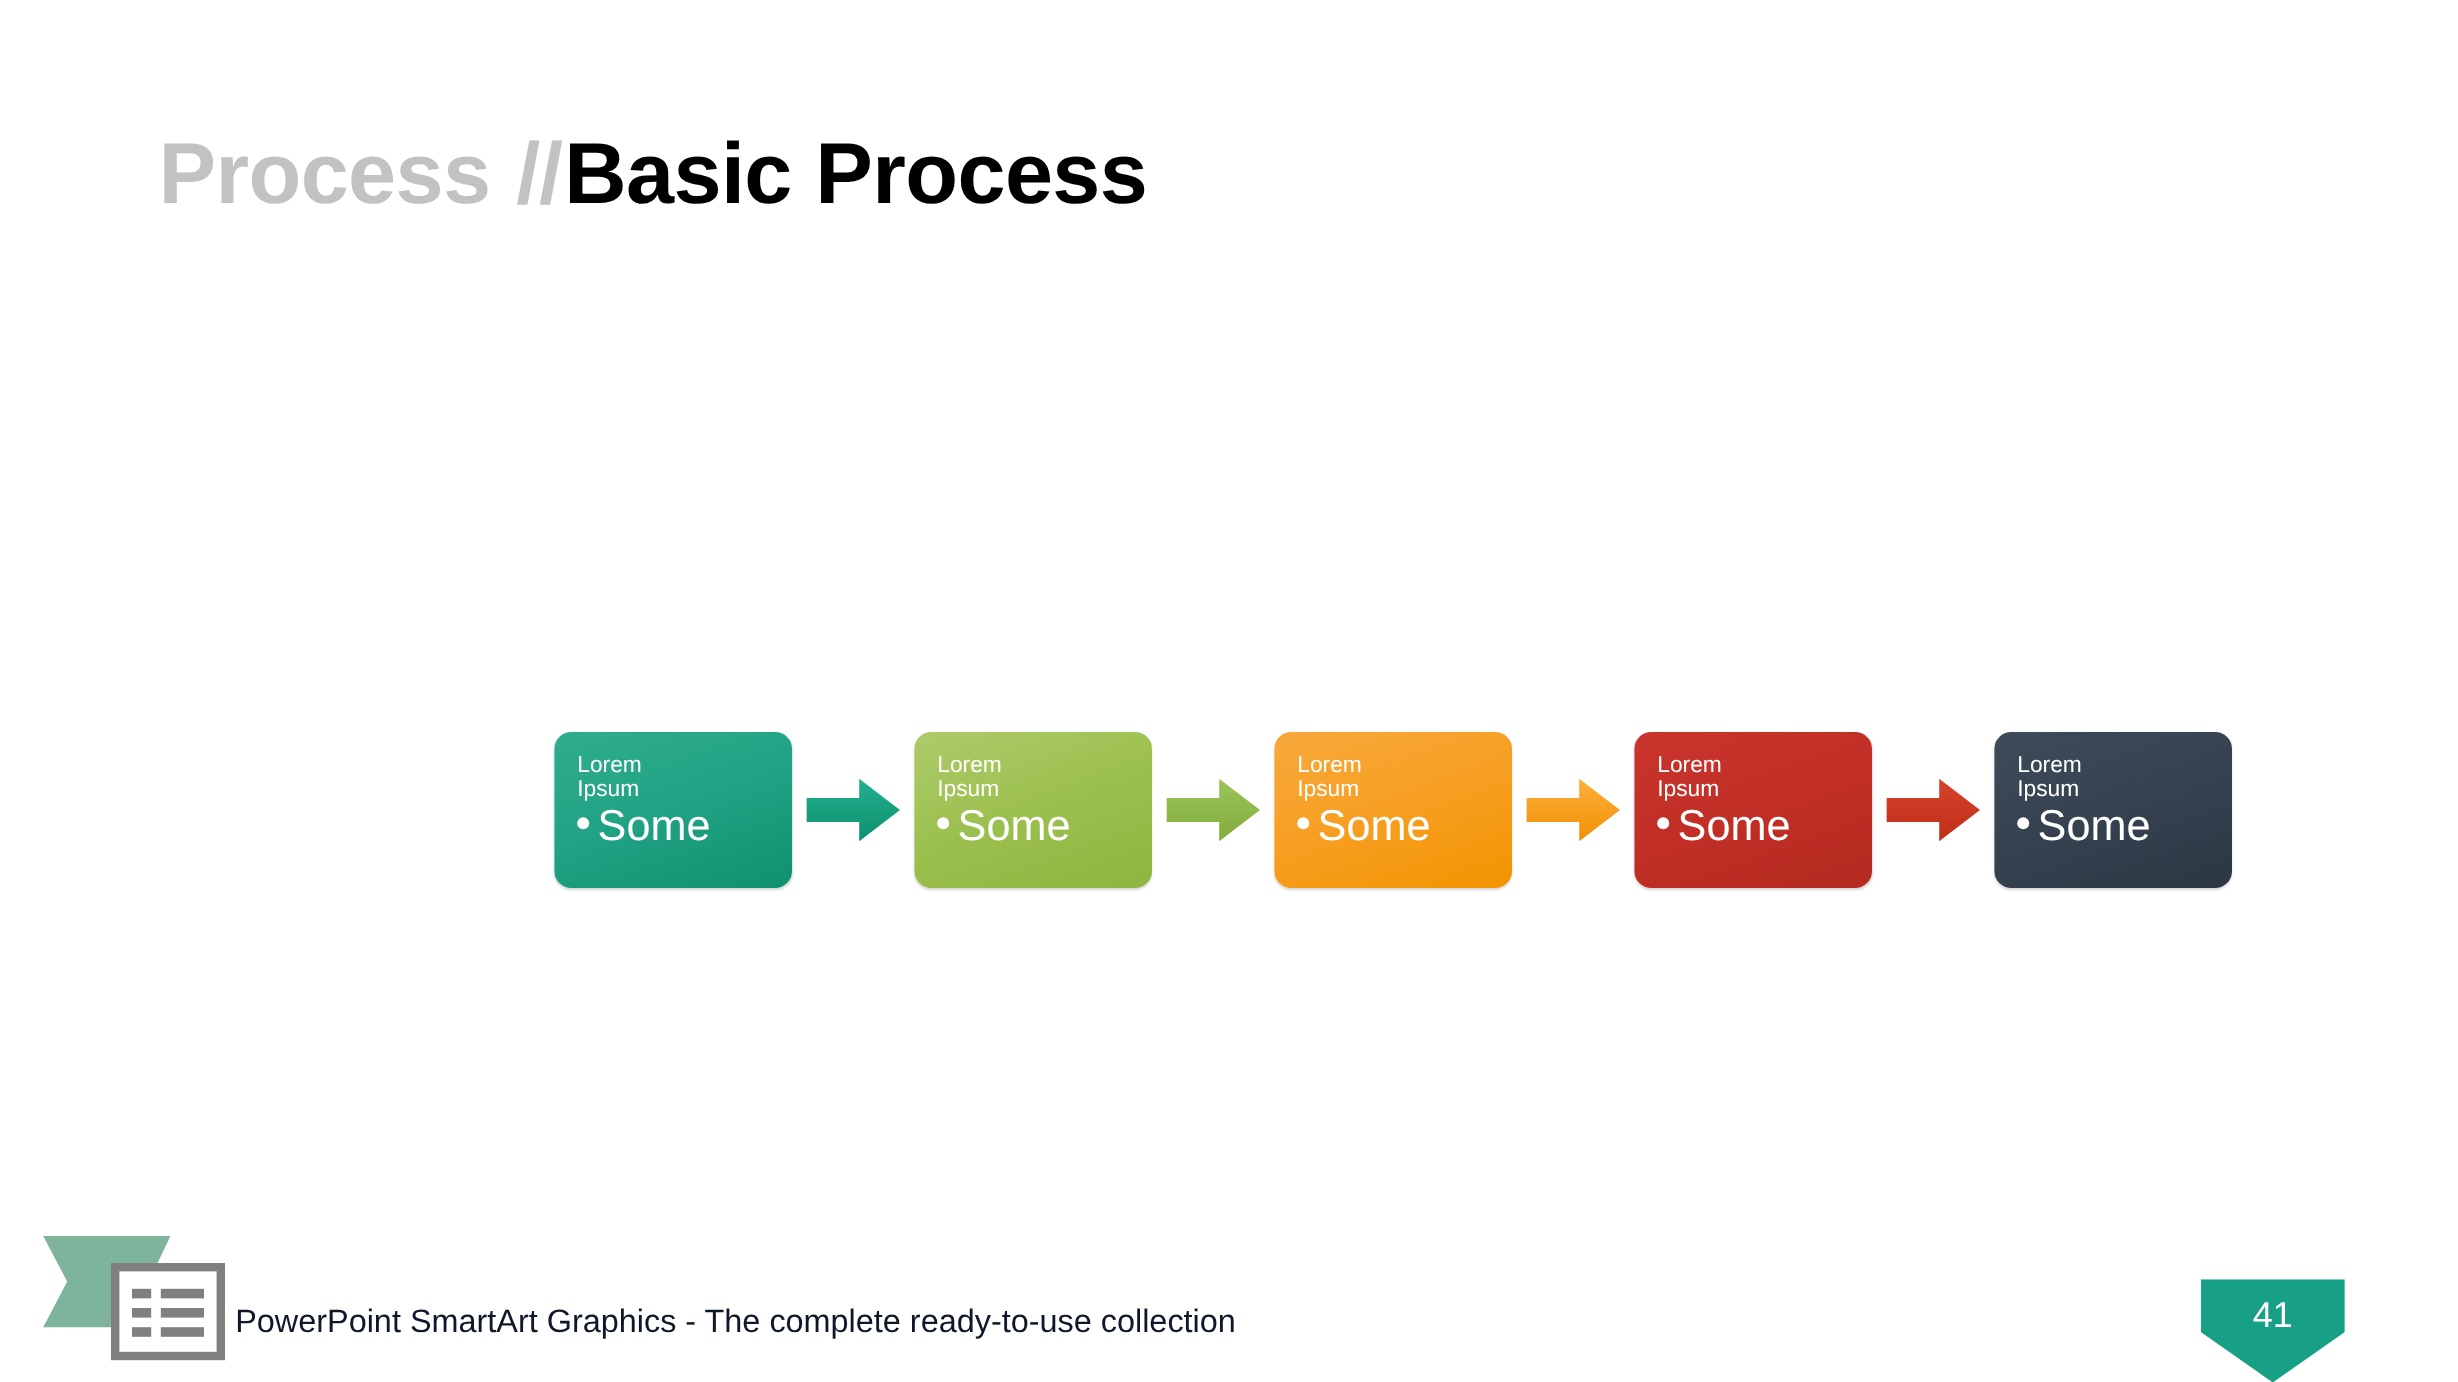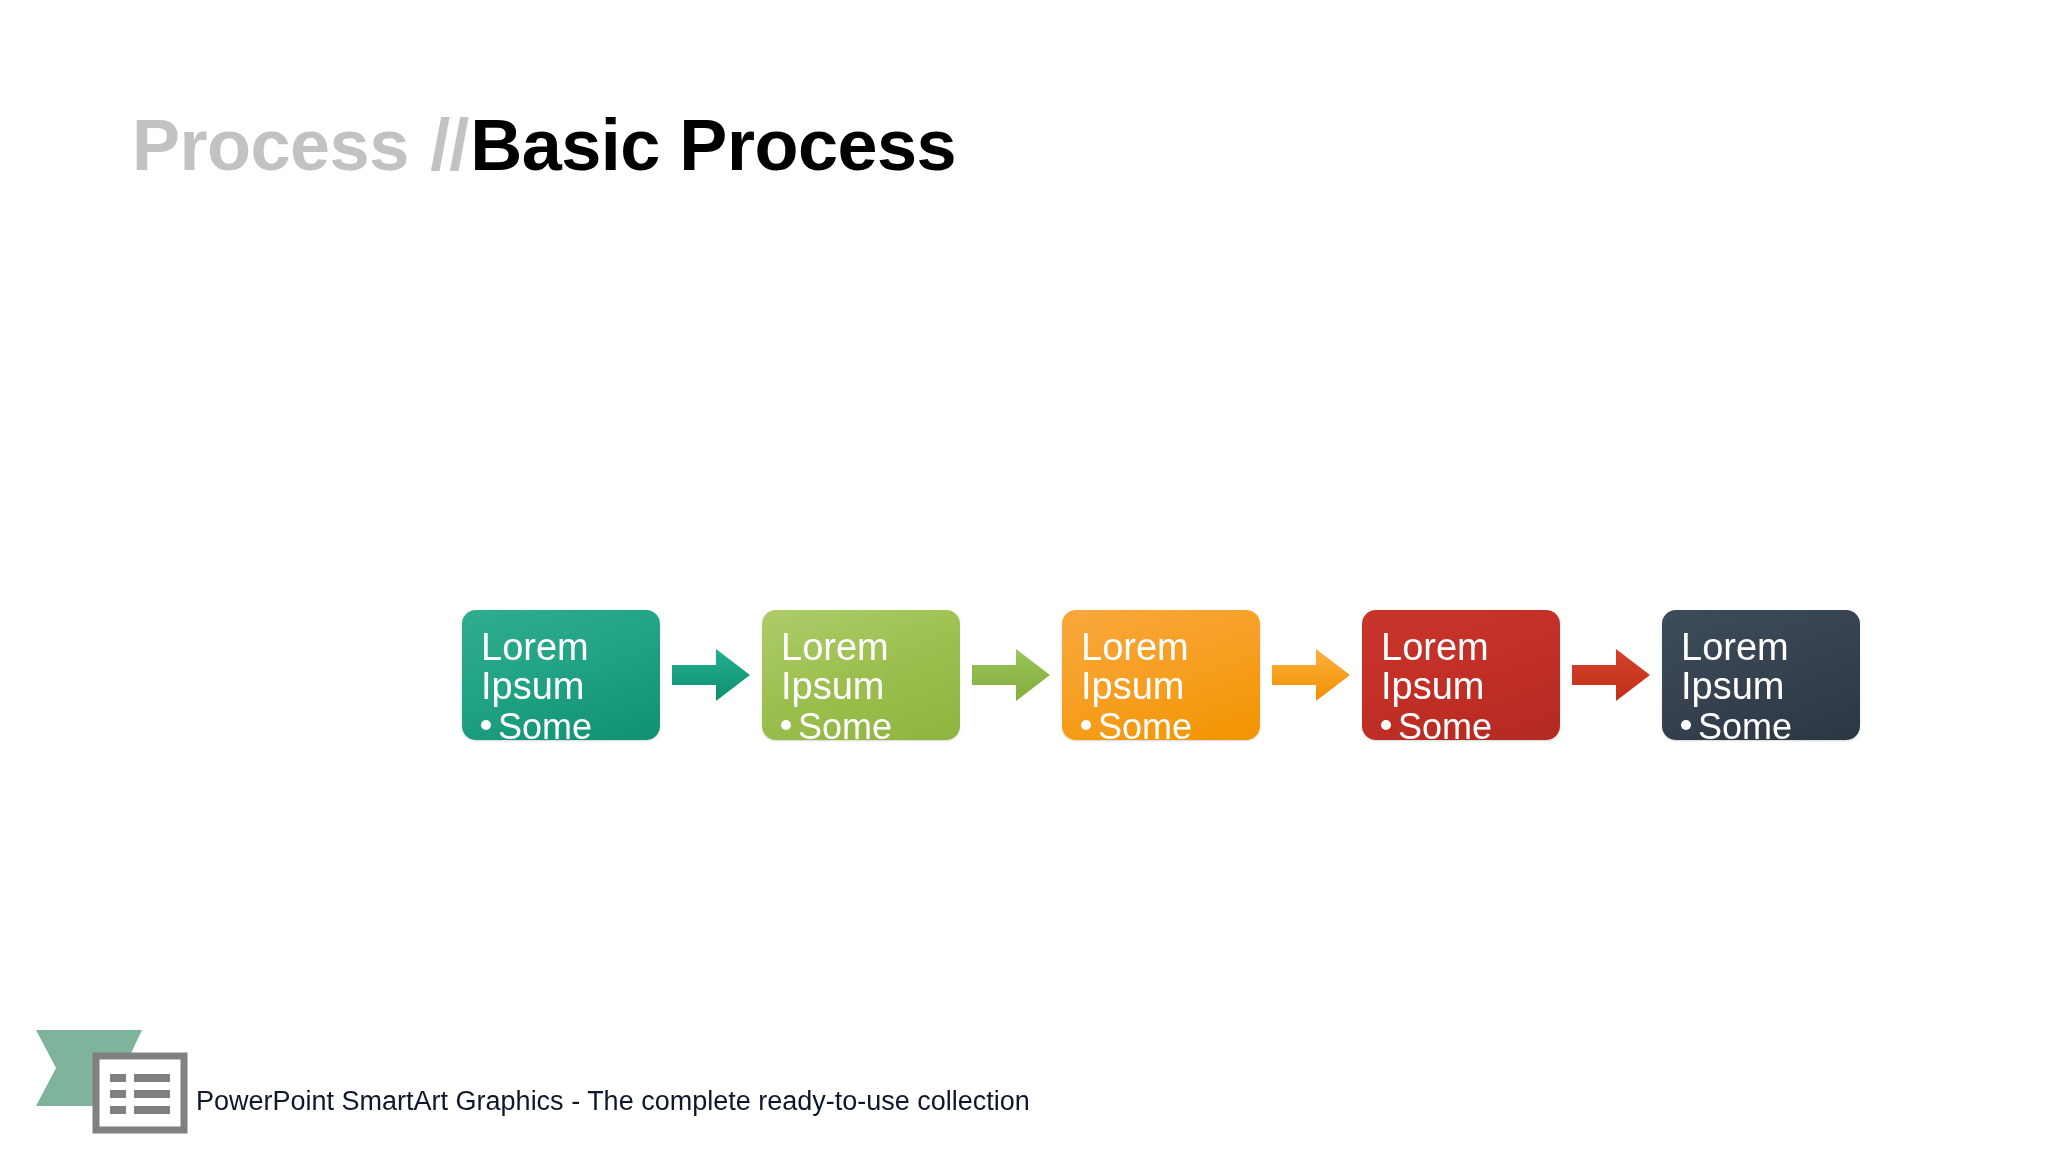--- a/index.html
+++ b/index.html
@@ -85,21 +85,21 @@
     flex: 0 0 auto;
     box-shadow: 0 1px 2px rgba(0,0,0,0.16);
   }
   .node-inner {
     position: absolute;
     left: 0; top: 0;
     width: 100%;
     padding: 18px 0 0 19px;
   }
   .node-title {
-    font-size: 38px;
+    font-size: 19px;
     line-height: 1.03;
     color: #ffffff;
     font-weight: 400;
     white-space: pre-line;
   }
   .node-bullets {
     margin-top: 2px;
     list-style: none;
   }
   .node-bullets li {
@@ -307,14 +307,20 @@
         <rect x="76" y="62" width="16" height="8" fill="#808080"></rect>
         <rect x="100" y="62" width="36" height="8" fill="#808080"></rect>
         <rect x="76" y="78" width="16" height="8" fill="#808080"></rect>
         <rect x="100" y="78" width="36" height="8" fill="#808080"></rect>
       </g>
     </svg>
   </div>
 
   <div id="footer-caption">PowerPoint SmartArt Graphics - The complete ready-to-use collection</div>
 
+  <div id="page-badge">
+    <span id="page-badge-number">41</span>
+    <svg width="120" height="86" viewBox="0 0 120 86">
+      <path d="M0,0 L120,0 L120,44 L60,86 L0,44 Z" fill="#17a085"></path>
+    </svg>
+  </div>
 
 </div>
 
 </body></html>

